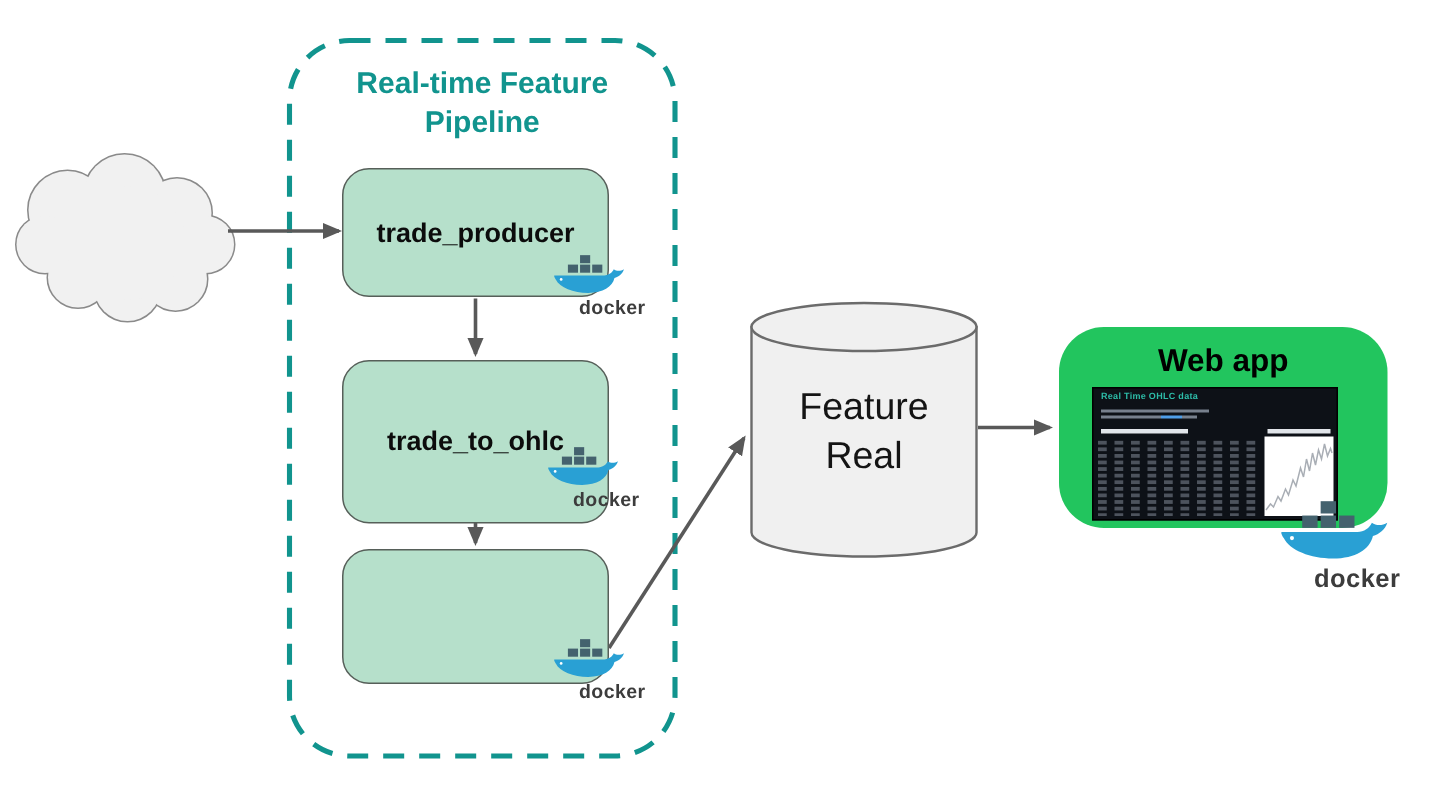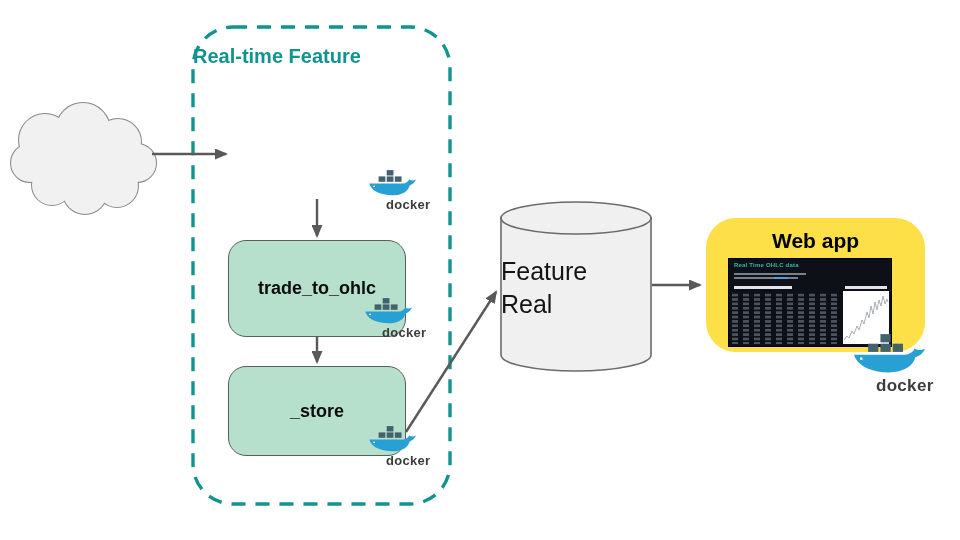--- a/index.html
+++ b/index.html
@@ -1,38 +1,38 @@
 <!DOCTYPE html>
 <html><head>
 <meta charset="utf-8">
 <style>
   * { margin:0; padding:0; box-sizing:border-box; }
   html,body { background:#ffffff; }
   body { font-family:"Liberation Sans", sans-serif; }
   #canvas { position:relative; width:960px; height:540px; background:#ffffff; overflow:hidden; }
   #shape-layer { position:absolute; left:0; top:0; z-index:0; }
 
-  .txt { position:absolute; z-index:2; }
+  .txt { position:absolute; z-index:2; text-align:center; }
 
   .cloud-label { left:30px; top:131px; width:112px; font-size:18px; line-height:1.38; color:#1a1a1a; }
 
   .pipeline-title { left:193px; top:43px; width:257px; font-size:20px; font-weight:bold; line-height:1.3; color:#11948e; }
 
   .service-box { position:absolute; z-index:1; left:228px; width:178px;
     background:#b6e0cb; border:1.6px solid #565f59; border-radius:18px;
     display:flex; align-items:center; justify-content:center; text-align:center;
     font-weight:bold; font-size:18px; color:#0c0c0c; line-height:1.25; }
   #svc1 { top:112px; height:86px; }
-  #svc2 { top:240px; height:97px; }
+  #svc2 { top:240px; height:109px; }
   #svc3 { top:366px; height:90px; }
 
   .store-label { left:501px; top:255px; width:150px; font-size:25px; line-height:1.32; color:#141414; }
 
   .webapp-box { position:absolute; z-index:1; left:706px; top:218px; width:219px; height:134px;
-    background:#fde047; border-radius:30px; }
+    background:#22c55e; border-radius:30px; }
   .webapp-title { position:absolute; left:0; top:11px; width:100%; text-align:center;
     font-size:21px; font-weight:bold; color:#000; }
 
   .screenshot { position:absolute; left:22px; top:40px; width:164px; height:89px;
     background:#0d1117; border:1px solid #000; overflow:hidden; }
   .ss-title { position:absolute; left:5px; top:3px; font-size:6px; font-weight:bold;
     color:#2dbca8; letter-spacing:.2px; white-space:nowrap; }
   .ss-line1 { position:absolute; left:5px; top:14px; width:72px; height:2px; background:#77808d; }
   .ss-line2 { position:absolute; left:5px; top:18px; width:64px; height:2px;
     background:linear-gradient(90deg,#77808d 0 40px,#4f9ee8 40px 54px,#77808d 54px 100%); }
@@ -102,28 +102,31 @@
 
     <g fill="#f0f0f0" stroke="#6b6b6b" stroke-width="1.6">
       <path d="M501 218 L501 355 A75 16 0 0 0 651 355 L651 218 Z"></path>
       <ellipse cx="576" cy="218" rx="75" ry="16"></ellipse>
     </g>
   </svg>
 
 
   <div class="txt pipeline-title">
     <div>Real-time Feature</div>
-  </div>
-
+    <div>Pipeline</div>
+  </div>
+
+  <div id="svc1" class="service-box">
+    <span>trade_producer</span>
+  </div>
   <div id="svc2" class="service-box">
     <span>trade_to_ohlc</span>
   </div>
   <div id="svc3" class="service-box">
     <span>
-      <span style="display:block">_store</span>
     </span>
   </div>
 
   <div class="txt store-label">
     <div>Feature</div>
     <div>Real</div>
   </div>
 
   <div class="webapp-box">
     <div class="webapp-title">Web app</div>

